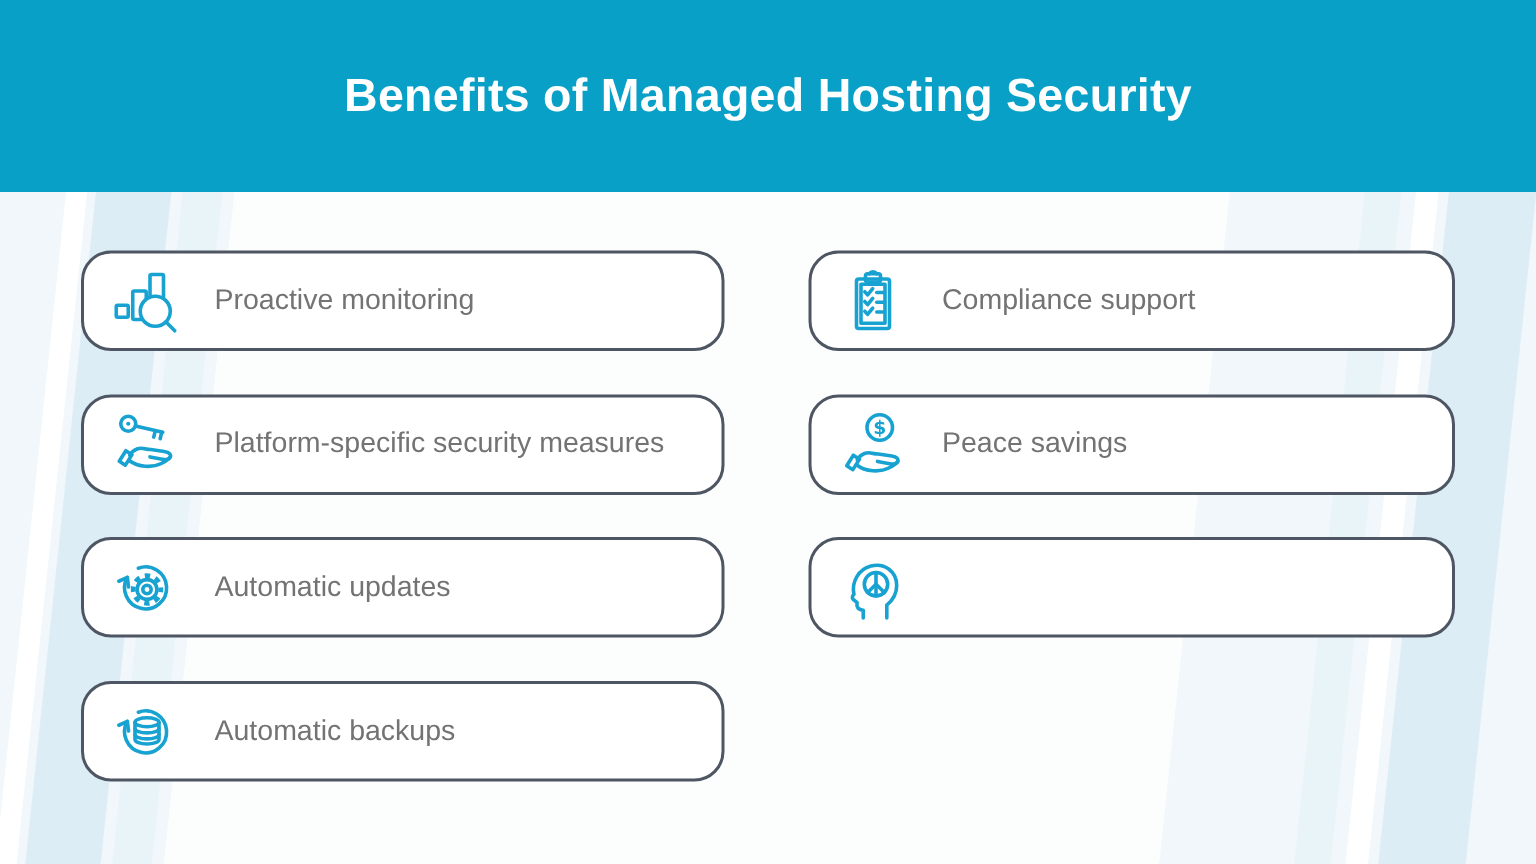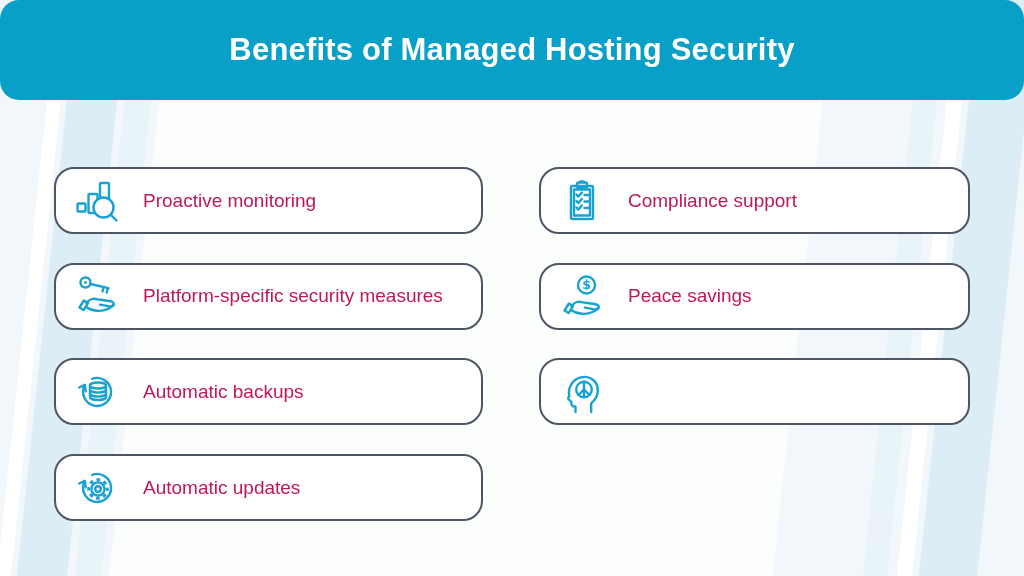--- a/index.html
+++ b/index.html
@@ -13,23 +13,23 @@
   .stripe{position:absolute;top:-90px;height:780px;transform:rotate(6deg);}
   .stripe.glow{left:140px;width:660px;background:#ffffff;opacity:.8;}
   .stripe.l-white{left:26px;width:14px;background:#ffffff;opacity:.95;}
   .stripe.l-blue{left:46px;width:50px;background:#dcedf6;}
   .stripe.l-faint{left:104px;width:26px;background:#e7f2f8;opacity:.8;}
   .stripe.r-faint{left:892px;width:24px;background:#e7f2f8;opacity:.8;}
   .stripe.r-white{left:926px;width:15px;background:#ffffff;opacity:.95;}
   .stripe.r-blue{left:948px;width:58px;background:#dcedf6;}
   
   .header{
-    position:absolute;left:0;top:0;width:1024px;height:100px;
+    position:absolute;left:0;top:0;width:1024px;height:128px;
     background:#09a0c8;z-index:2;
-    display:flex;align-items:center;justify-content:center;border-radius:19px;
+    display:flex;align-items:center;justify-content:center;
   }
   .header h1{
     margin:0;color:#ffffff;font-size:31px;font-weight:bold;letter-spacing:.2px;
   }
   
   .cards{
     position:absolute;left:54px;top:167px;z-index:2;
     display:grid;
     grid-auto-flow:column;
     grid-template-rows:repeat(4,67px);
@@ -40,21 +40,21 @@
     background:#ffffff;
     border:2px solid #4e5663;
     border-radius:20px;
     box-sizing:border-box;
     display:flex;align-items:center;
     padding-left:17px;
   }
   .icon{width:48px;height:48px;flex:0 0 48px;margin-right:22px;display:block;}
   .icon svg{display:block;width:48px;height:48px;}
   .ic{fill:none;stroke:#18a2d2;stroke-width:2.4;stroke-linecap:round;stroke-linejoin:round;}
-  .label{color:#be185d;font-size:19px;line-height:1.15;}
+  .label{color:#737373;font-size:19px;line-height:1.15;}
 </style>
 </head>
 <body>
 
 <div class="bg-layer">
   <div class="stripe glow"></div>
   <div class="stripe l-faint"></div>
   <div class="stripe l-white"></div>
   <div class="stripe l-blue"></div>
   <div class="stripe r-faint"></div>
@@ -95,40 +95,40 @@
       </svg>
     </span>
     <span class="label">Platform-specific security measures</span>
   </div>
 
   <div class="card">
     <span class="icon">
       <svg viewBox="0 0 48 48" class="ic">
         <path d="M19.2 10.8 A14 14 0 1 1 11.9 17"></path>
         <path d="M6.2 19.5 L11.9 16.9 L12.7 23.3"></path>
+        <circle cx="25" cy="25" r="9.2" stroke-width="3.2" stroke-linecap="butt" stroke-dasharray="3.6 3.63" stroke-dashoffset="1.8"></circle>
+        <circle cx="25" cy="25" r="6.6"></circle>
+        <circle cx="25" cy="25" r="2.8"></circle>
+      </svg>
+    </span>
+    <span class="label">Automatic updates</span>
+  </div>
+
+  <div class="card">
+    <span class="icon">
+      <svg viewBox="0 0 48 48" class="ic">
+        <path d="M19.2 10.8 A14 14 0 1 1 11.9 17"></path>
+        <path d="M6.2 19.5 L11.9 16.9 L12.7 23.3"></path>
         <ellipse cx="25" cy="17.5" rx="8" ry="3"></ellipse>
         <path d="M17 17.5 v11.5 a8 3 0 0 0 16 0 V17.5"></path>
         <path d="M17 21.6 a8 3 0 0 0 16 0"></path>
         <path d="M17 25.6 a8 3 0 0 0 16 0"></path>
       </svg>
     </span>
     <span class="label">Automatic backups</span>
-  </div>
-
-  <div class="card">
-    <span class="icon">
-      <svg viewBox="0 0 48 48" class="ic">
-        <path d="M19.2 10.8 A14 14 0 1 1 11.9 17"></path>
-        <path d="M6.2 19.5 L11.9 16.9 L12.7 23.3"></path>
-        <circle cx="25" cy="25" r="9.2" stroke-width="3.2" stroke-linecap="butt" stroke-dasharray="3.6 3.63" stroke-dashoffset="1.8"></circle>
-        <circle cx="25" cy="25" r="6.6"></circle>
-        <circle cx="25" cy="25" r="2.8"></circle>
-      </svg>
-    </span>
-    <span class="label">Automatic updates</span>
   </div>
 
 
   <div class="card">
     <span class="icon">
       <svg viewBox="0 0 48 48" class="ic">
         <rect x="13" y="9" width="22" height="33" rx="1.5"></rect>
         <rect x="16" y="12.5" width="16" height="26"></rect>
         <rect x="19" y="5.5" width="10" height="5.5" rx="1.5"></rect>
         <path d="M21.5 5.5 a3 3 0 0 1 5 0"></path>

